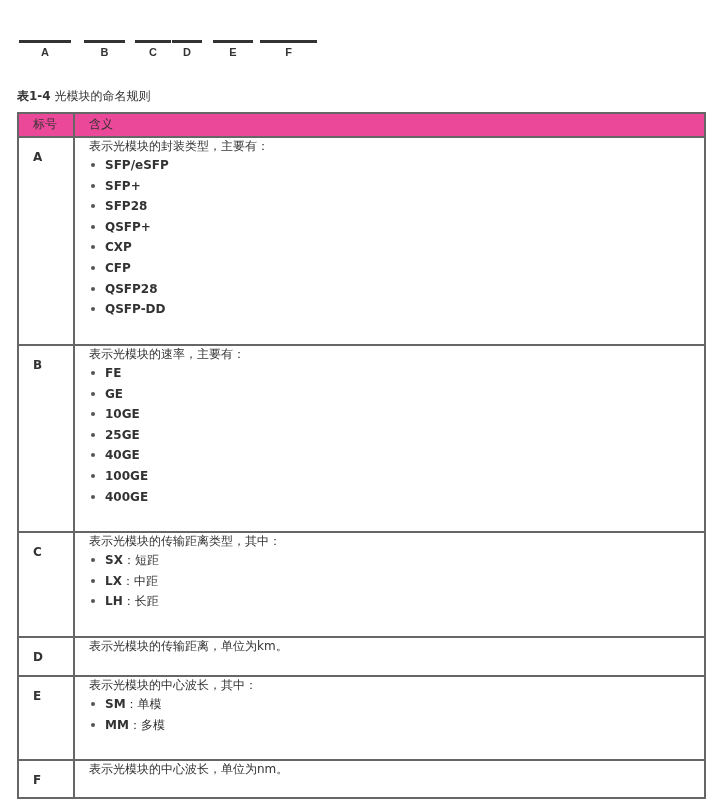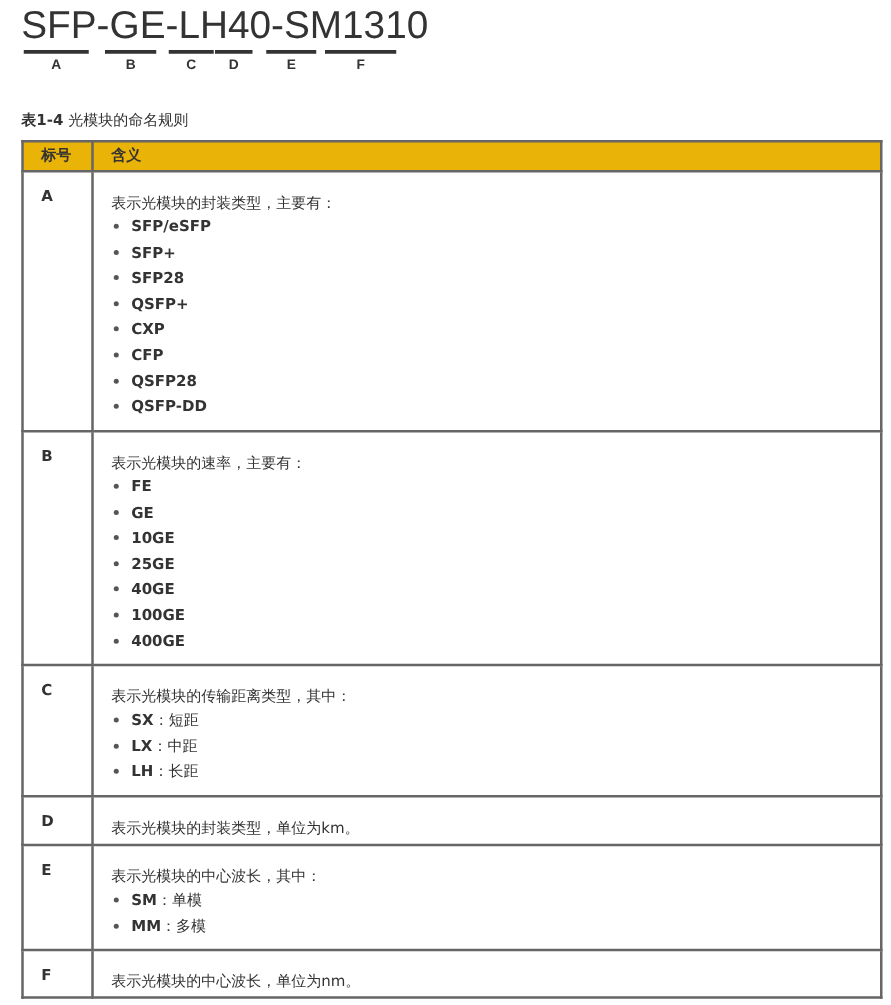--- a/index.html
+++ b/index.html
@@ -9,33 +9,32 @@
   .pn { position:absolute; left:0; top:2px; font-family:"Liberation Sans",sans-serif;
         font-size:31px; color:#333; letter-spacing:0px; white-space:nowrap; }
   .seg { position:absolute; top:40px; height:3px; background:#333; }
   .seglbl { position:absolute; top:46px; font-family:"Liberation Sans",sans-serif;
             font-size:11px; font-weight:bold; color:#333; text-align:center; }
   .caption { position:absolute; left:17px; top:88px; font-size:12px; color:#333;text-align:right; }
   .caption b { font-weight:bold; }
   table { position:absolute; left:17px; top:112px; width:689px; border-collapse:collapse;
           font-size:12px; }
   th, td { border:2px solid #666; vertical-align:top; text-align:left; }
-  th { background:#eab308; font-weight:bold; height:20px; padding:2px 0 0 14px; color:#333; }
+  th { background:#ec4899; font-weight:normal; height:20px; padding:2px 0 0 14px; color:#333; }
   td.tag { width:40px; padding:12px 0 0 14px; font-weight:bold; }
-  td.desc { padding:16px 0 0 14px; }
+  td.desc { padding:0 0 0 14px; }
   ul { list-style:none; margin:0 0 0 0; padding:0; }
   li { position:relative; padding-left:16px; line-height:20.6px; }
   li .dot { position:absolute; left:2px; top:8px; width:4px; height:4px; border-radius:50%; background:#555; }
   li b { font-weight:bold; }
 </style>
 </head>
 <body>
 
 <div class="diagram">
-  <div class="pn">SFP-GE-LH40-SM1310</div>
   <div class="seg" style="left:2px;width:52px"></div>
   <div class="seglbl" style="left:2px;width:52px">A</div>
   <div class="seg" style="left:67px;width:41px"></div>
   <div class="seglbl" style="left:67px;width:41px">B</div>
   <div class="seg" style="left:118px;width:36px"></div>
   <div class="seglbl" style="left:118px;width:36px">C</div>
   <div class="seg" style="left:155px;width:30px"></div>
   <div class="seglbl" style="left:155px;width:30px">D</div>
   <div class="seg" style="left:196px;width:40px"></div>
   <div class="seglbl" style="left:196px;width:40px">E</div>
@@ -94,21 +93,21 @@
           <ul>
             <li><span class="dot"></span><b>SX</b><span>：短距</span></li>
             <li><span class="dot"></span><b>LX</b><span>：中距</span></li>
             <li><span class="dot"></span><b>LH</b><span>：长距</span></li>
           </ul>
         </td>
       </tr>
       <tr style="height: 39px;">
         <td class="tag">D</td>
         <td class="desc">
-          <div>表示光模块的封装类型，单位为km。</div>
+          <div>表示光模块的传输距离，单位为km。</div>
         </td>
       </tr>
       <tr style="height: 84px;">
         <td class="tag">E</td>
         <td class="desc">
           <div>表示光模块的中心波长，其中：</div>
           <ul>
             <li><span class="dot"></span><b>SM</b><span>：单模</span></li>
             <li><span class="dot"></span><b>MM</b><span>：多模</span></li>
           </ul>

